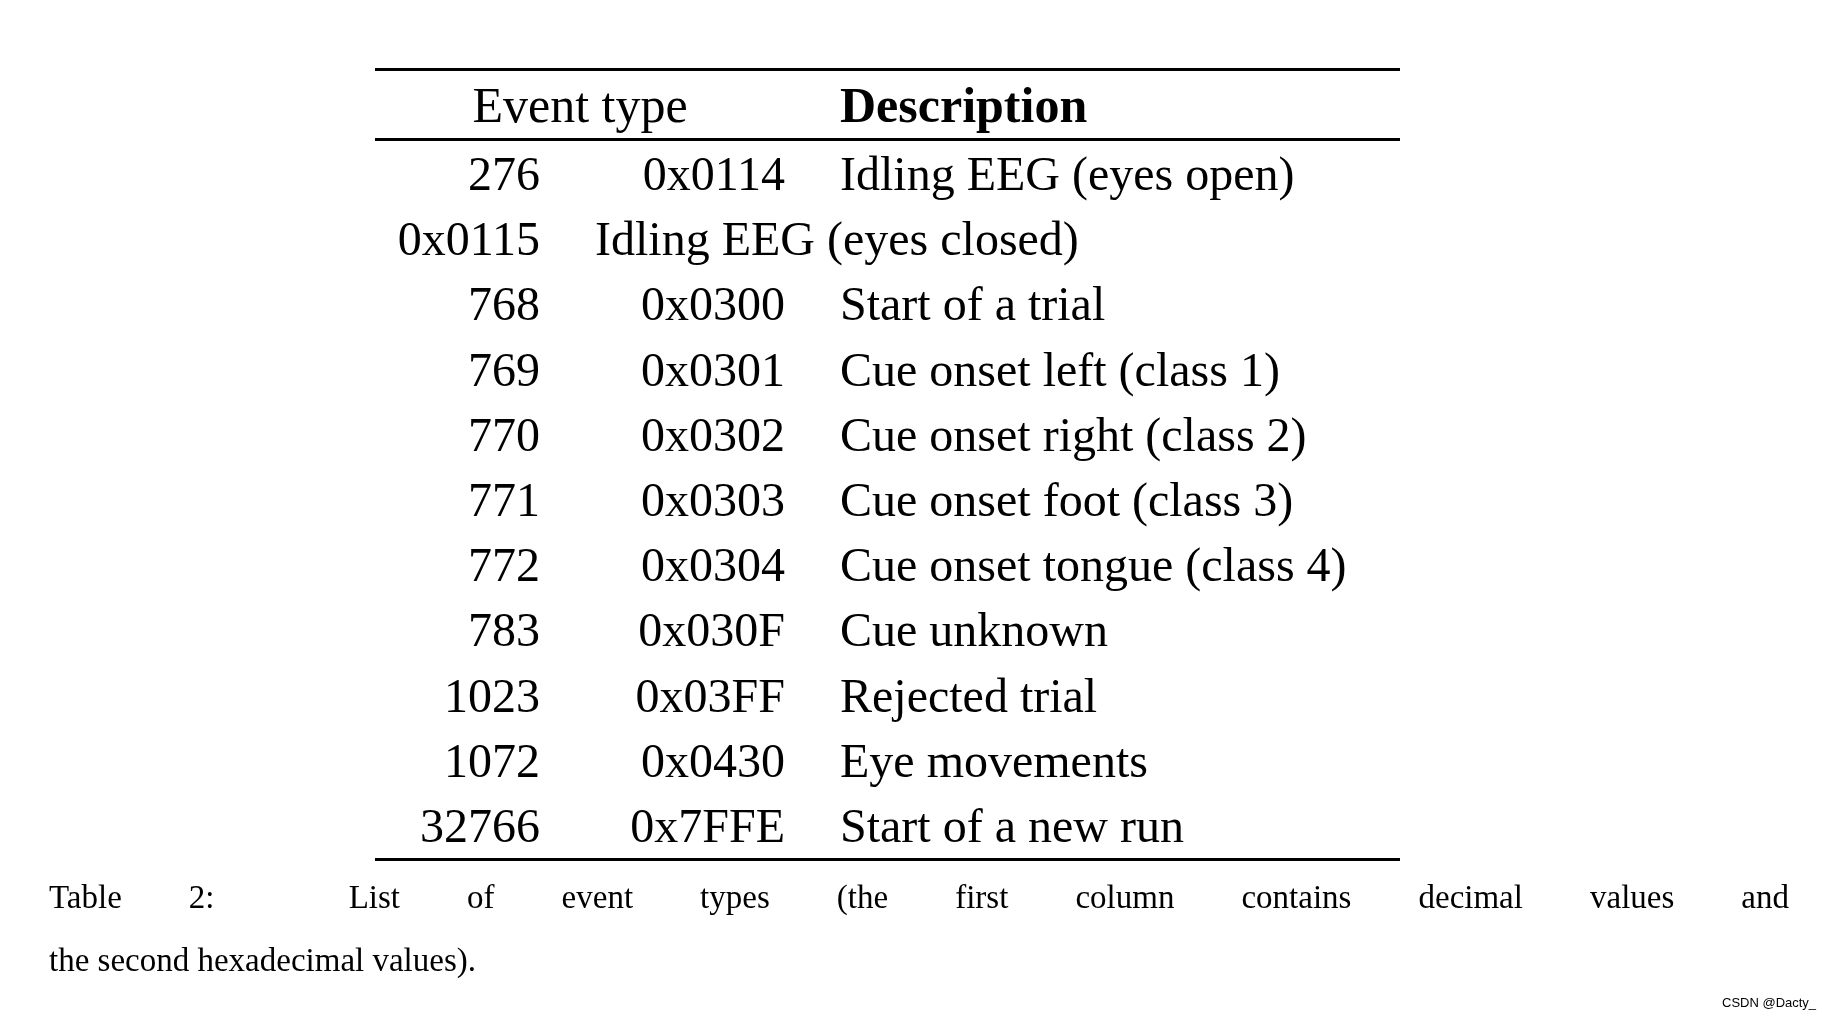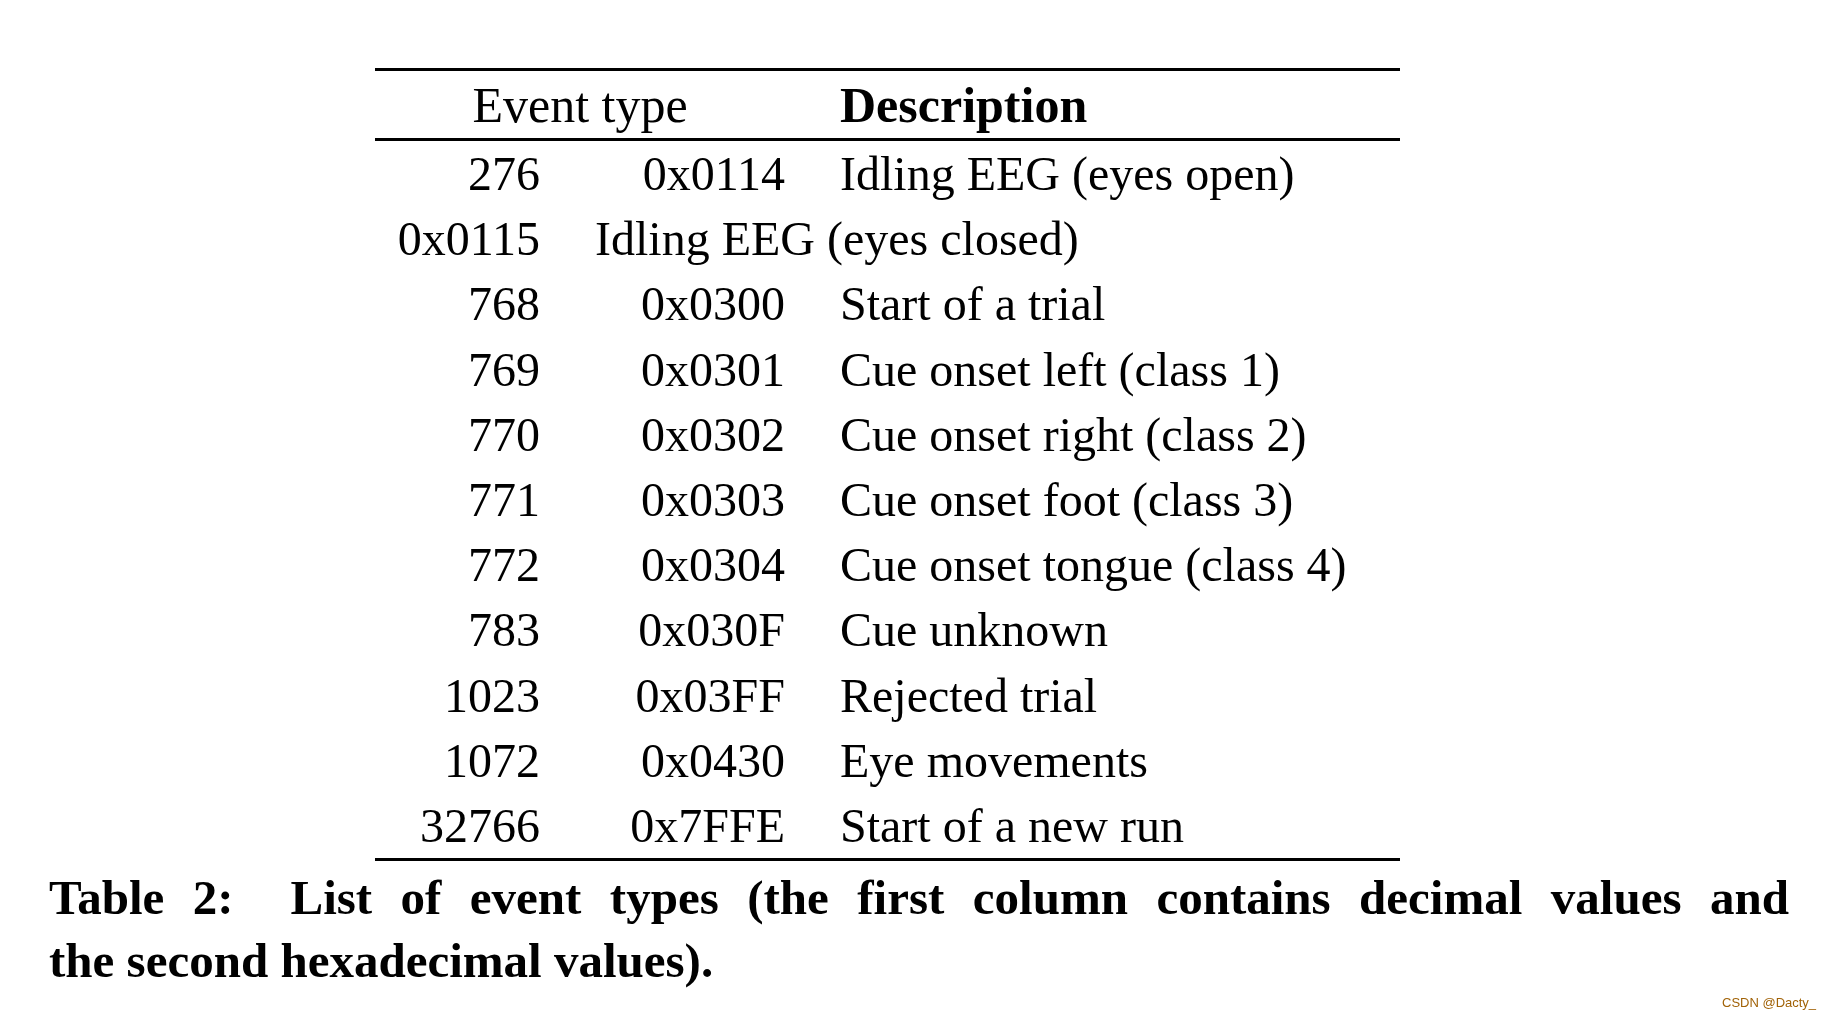--- a/index.html
+++ b/index.html
@@ -52,41 +52,40 @@
   .td-dec  { text-align: right; }
   .td-hex  { text-align: right; }
   .td-desc { padding-left: 55px; white-space: nowrap; }
 
   
   .caption {
     position: absolute;
     left: 49px;
     top: 866px;
     width: 1740px;
-    font-size: 49px;
+    font-size: 33px;
     line-height: 63px;
-    font-weight: bold;
   }
   .caption-line1 {
     text-align: justify;
     text-align-last: justify;
     white-space: nowrap;
   }
   .caption-line2 {
     text-align: left;
   }
 
   
   .watermark {
     position: absolute;
     left: 1722px;
     top: 995px;
     font-family: "Liberation Sans", sans-serif;
     font-size: 13px;
-    color: #a16207;
+    color: #000000;
     white-space: nowrap;
   }
 </style>
 </head>
 <body>
 
 <div class="table-block">
 
   <div class="rule"></div>
 

